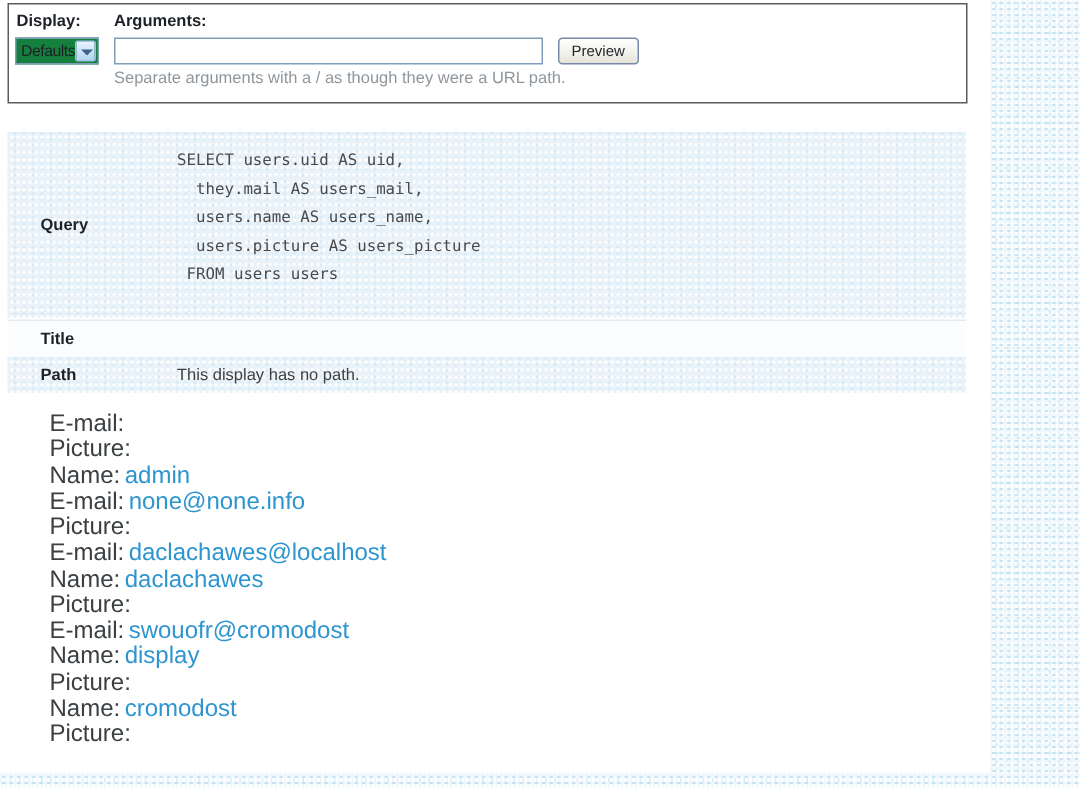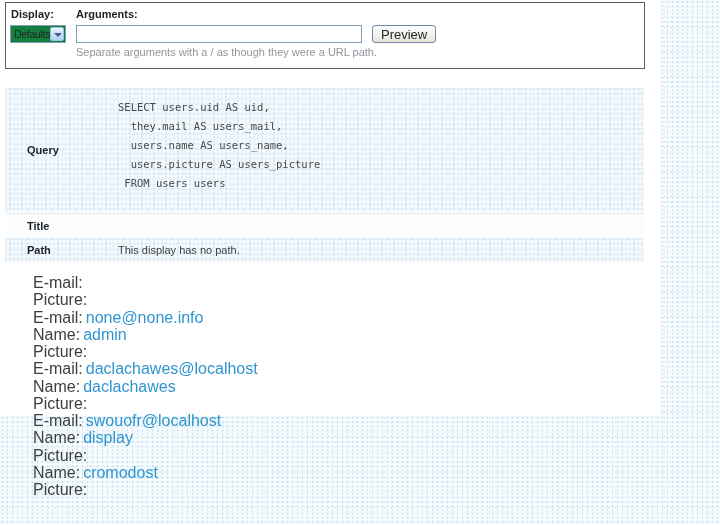--- a/index.html
+++ b/index.html
@@ -11,21 +11,21 @@
     background-color:#f0f7fb;
     background-image:
       radial-gradient(rgba(182,219,241,0.75) 1px, rgba(182,219,241,0) 1.2px),
       radial-gradient(rgba(255,255,255,0.95) 1px, rgba(255,255,255,0) 1.2px),
       radial-gradient(rgba(199,228,245,0.65) 1px, rgba(199,228,245,0) 1.2px);
     background-size:5px 4px, 3px 5px, 7px 6px;
     background-position:0 0, 1px 2px, 3px 1px;
     position:relative;
   }
   .content {
-    position:absolute; left:0; top:0; width:660px; height:416px;
+    position:absolute; left:0; top:0; width:660px; height:515px;
     background:#ffffff;
     text-decoration:underline;
   }
   
   .panel {
     position:absolute; left:5px; top:2px; width:640px; height:67px;
     border:1px solid #595c5f; background:#fff;
   }
   .field-label {
     position:absolute; top:5px; font-weight:bold; font-size:11px; color:#1d2125;
@@ -50,21 +50,21 @@
     border-left:4px solid transparent; border-right:4px solid transparent;
     border-top:4px solid #40618c;
   }
   .xp-input {
     position:absolute; left:70px; top:22px; width:286px; height:18px;
     border:1px solid #7f9db9; font-family:"Liberation Sans",sans-serif;
     font-size:11px; padding:1px 3px; color:#333; outline:none; background:#fff;
   }
   .xp-button {
     position:absolute; left:366px; top:22px; height:18px; padding:0 8px;
-    font-family:"Liberation Sans",sans-serif; font-size:13px; color:#24282c;
+    font-family:"Liberation Sans",sans-serif; font-size:10px; color:#24282c;
     border:1px solid #7389a7; border-radius:3px;
     background:linear-gradient(180deg,#fefefe 0%,#f3f2ec 55%,#e6e4da 100%);
     cursor:pointer;
   }
   .help-text {
     position:absolute; left:70px; top:43px; font-size:11px; color:#8f969c;
   }
   
   .row { position:absolute; left:5px; width:639px; }
   .blue-tex {
@@ -138,29 +138,29 @@
   <div class="row path-row blue-tex">
     <span class="row-label">Path</span>
     <span class="path-value">This display has no path.</span>
   </div>
 
   <div class="results">
 
     <div class="rline"><span>E-mail:</span><span class="fvalue"></span></div>
     <div class="rline"><span>Picture:</span></div>
 
+    <div class="rline"><span>Name:</span><a class="fvalue" href="#">admin</a></div>
     <div class="rline"><span>E-mail:</span><a class="fvalue" href="#">none@none.info</a></div>
-    <div class="rline"><span>Name:</span><a class="fvalue" href="#">admin</a></div>
     <div class="rline"><span>Picture:</span></div>
 
     <div class="rline"><span>E-mail:</span><a class="fvalue" href="#">daclachawes@localhost</a></div>
     <div class="rline"><span>Name:</span><a class="fvalue" href="#">daclachawes</a></div>
     <div class="rline"><span>Picture:</span></div>
 
-    <div class="rline"><span>E-mail:</span><a class="fvalue" href="#">swouofr@localhost</a></div>
+    <div class="rline"><span>E-mail:</span><a class="fvalue" href="#">swouofr@cromodost</a></div>
     <div class="rline"><span>Name:</span><a class="fvalue" href="#">display</a></div>
     <div class="rline"><span>Picture:</span></div>
 
     <div class="rline"><span>Name:</span><a class="fvalue" href="#">cromodost</a></div>
     <div class="rline"><span>Picture:</span></div>
 
   </div>
 </div>
 
 </body></html>

